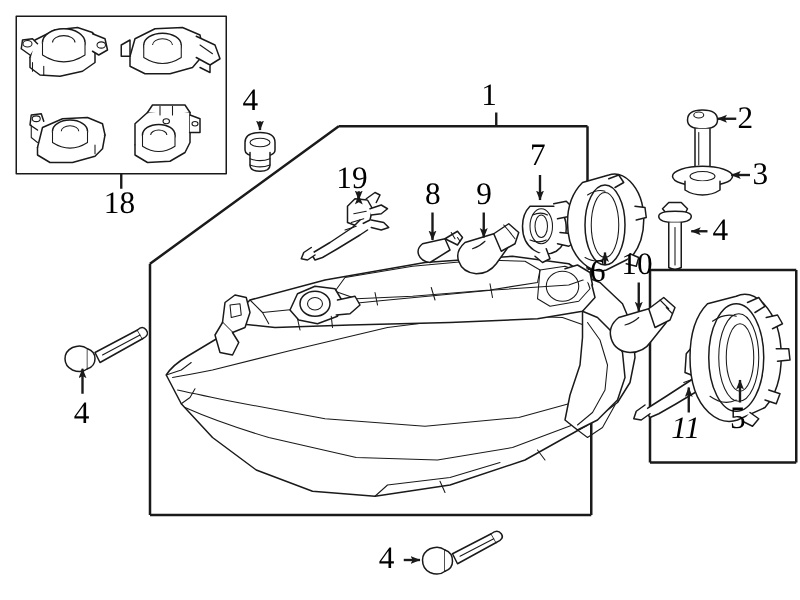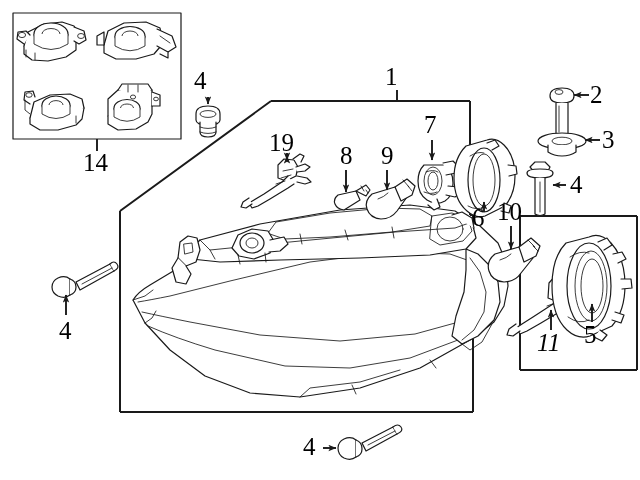--- a/index.html
+++ b/index.html
@@ -301,15 +301,15 @@
 <div class="lbl" style="left:303px;top:434px;">4</div>
 <div class="lbl" style="left:584px;top:322px;">5</div>
 <div class="lbl" style="left:472px;top:205px;">6</div>
 <div class="lbl" style="left:424px;top:112px;">7</div>
 <div class="lbl" style="left:340px;top:143px;">8</div>
 <div class="lbl" style="left:381px;top:143px;">9</div>
 <div class="lbl" style="left:497px;top:199px;">10</div>
 <div class="lbl" style="left:537px;top:330px;font-style:italic;">11</div>
 <div class="lbl" style="left:269px;top:130px;">19</div>
 <div class="lbl" style="left:194px;top:68px;">4</div>
-<div class="lbl" style="left:83px;top:150px;">14</div>
+<div class="lbl" style="left:83px;top:150px;">18</div>
 
 </div>
 
 </body></html>

